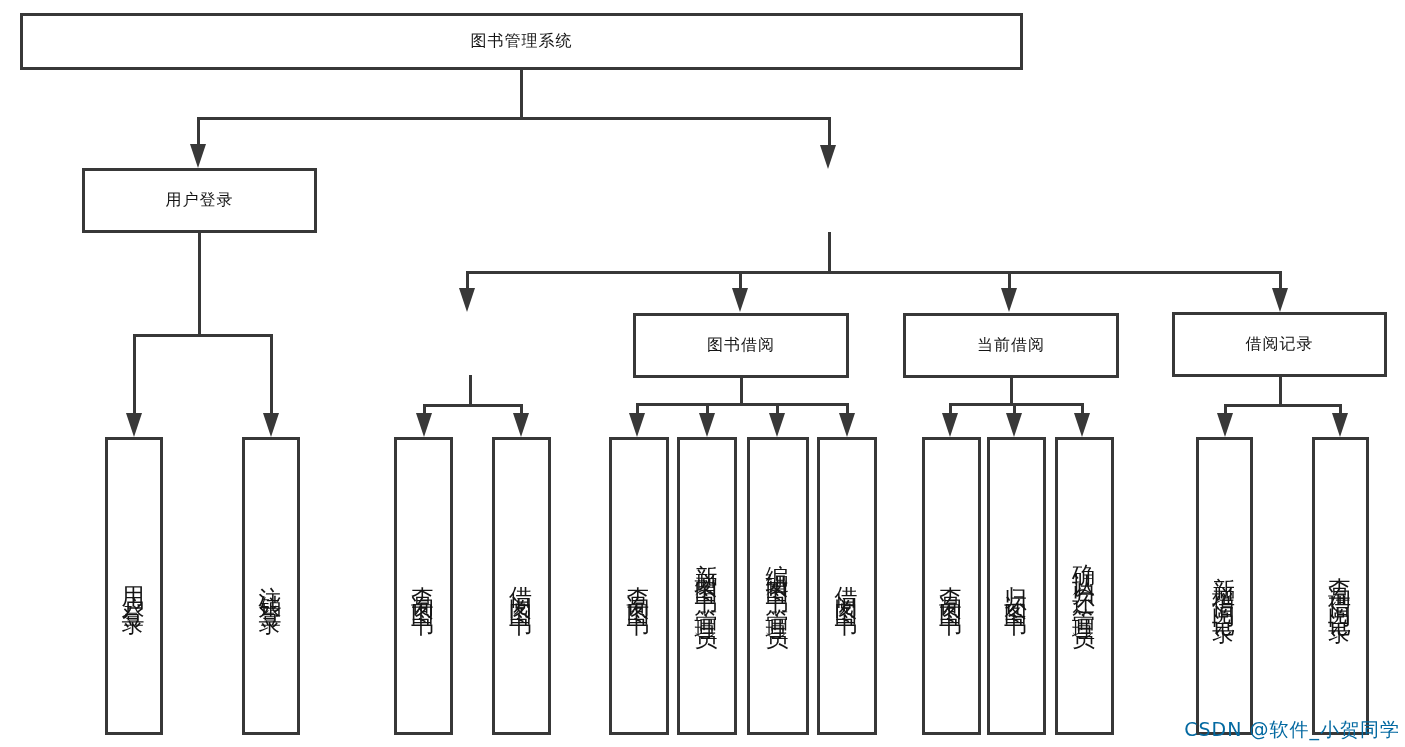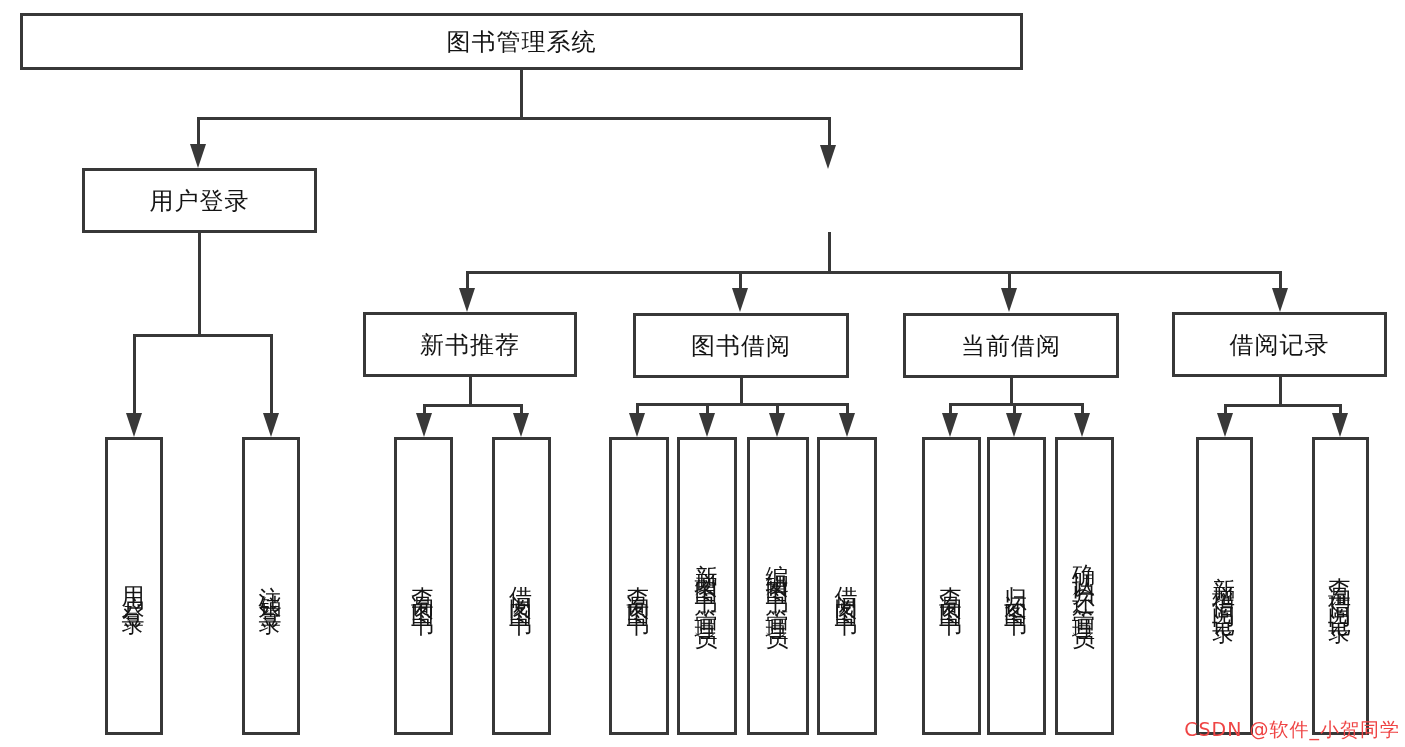--- a/index.html
+++ b/index.html
@@ -3,39 +3,39 @@
 <meta charset="utf-8">
 <style>
   html,body{margin:0;padding:0;background:#fff;}
   #canvas{
     position:relative;width:1405px;height:747px;background:#ffffff;overflow:hidden;
     font-family:"DejaVu Sans","Liberation Sans",sans-serif;color:#1c1c1c;
   }
   .box{
     position:absolute;background:#fff;border:3px solid #383838;box-sizing:border-box;
     display:flex;align-items:center;justify-content:center;
-    font-size:24px;letter-spacing:1px;color:#141414;
+    font-size:16px;letter-spacing:1px;color:#141414;
   }
   .vbox{
     position:absolute;background:#fff;border:3px solid #383838;box-sizing:border-box;
     display:flex;align-items:center;justify-content:center;
     writing-mode:vertical-rl;text-orientation:mixed;
     font-size:23px;letter-spacing:9px;color:#141414;
     top:437px;height:298px;
   }
   .hline{position:absolute;height:3px;background:#383838;}
   .vline{position:absolute;width:3px;background:#383838;}
   .arrow{
     position:absolute;width:0;height:0;
     border-left:8px solid transparent;border-right:8px solid transparent;
     border-top:24px solid #383838;
   }
   .watermark{
     position:absolute;right:5px;bottom:4px;
-    font-size:19px;color:#ef4444;letter-spacing:1px;white-space:nowrap;
+    font-size:19px;color:#0369a1;letter-spacing:1px;white-space:nowrap;
   }
 </style>
 </head>
 <body>
 
 <div id="canvas">
 
   <div class="box" style="left:20px;top:13px;width:1003px;height:57px;">
     <span>图书管理系统</span>
   </div>
@@ -62,23 +62,20 @@
   <div class="hline" style="left:466px;top:271px;width:816px;"></div>
   <div class="vline" style="left:466px;top:271px;height:20px;"></div>
   <div class="vline" style="left:739px;top:271px;height:20px;"></div>
   <div class="vline" style="left:1008px;top:271px;height:20px;"></div>
   <div class="vline" style="left:1279px;top:271px;height:20px;"></div>
   <div class="arrow" style="left:459px;top:288px;"></div>
   <div class="arrow" style="left:732px;top:288px;"></div>
   <div class="arrow" style="left:1001px;top:288px;"></div>
   <div class="arrow" style="left:1272px;top:288px;"></div>
 
-  <div class="box" style="left:363px;top:312px;width:214px;height:65px;">
-    <span>新书推荐</span>
-  </div>
   <div class="box" style="left:903px;top:313px;width:216px;height:65px;">
     <span>当前借阅</span>
   </div>
   <div class="box" style="left:633px;top:313px;width:216px;height:65px;">
     <span>图书借阅</span>
   </div>
   <div class="box" style="left:1172px;top:312px;width:215px;height:65px;">
     <span>借阅记录</span>
   </div>
 

